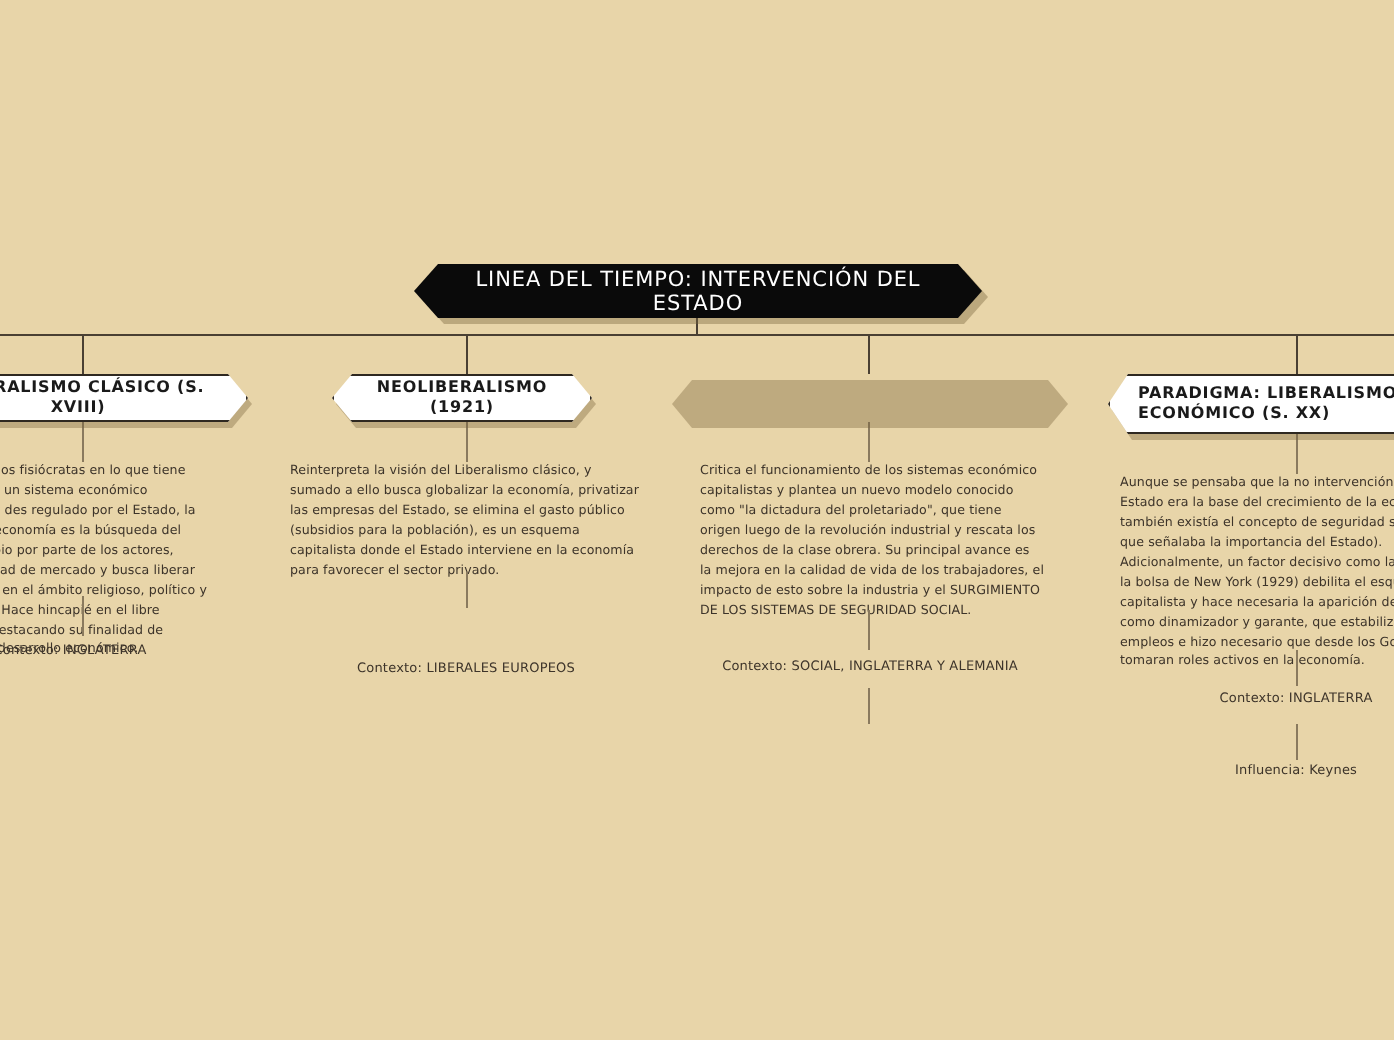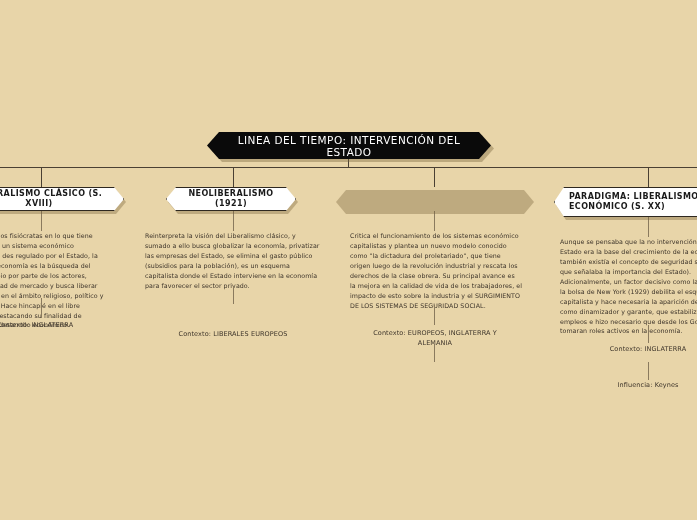--- a/index.html
+++ b/index.html
@@ -181,21 +181,21 @@
   </div>
   <div class="vlink" style="left:233px; top:211px; height:20px;"></div>
   <div class="body-text" style="left:145px; top:231px; width:175px;">Reinterpreta la visión del Liberalismo clásico, y sumado a ello busca globalizar la economía, privatizar las empresas del Estado, se elimina el gasto público (subsidios para la población), es un esquema capitalista donde el Estado interviene en la economía para favorecer el sector privado.</div>
   <div class="vlink" style="left:233px; top:286px; height:18px;"></div>
   <div class="ctx-text" style="left:158px; top:305px; width:150px; text-align:center;margin-top:25px;">Contexto: LIBERALES EUROPEOS</div>
 
   <div class="node-shadow" style="left:336px; top:190px; width:198px;"></div>
   <div class="vlink" style="left:434px; top:211px; height:20px;"></div>
   <div class="body-text" style="left:350px; top:231px; width:172px;">Critica el funcionamiento de los sistemas económico capitalistas y plantea un nuevo modelo conocido como "la dictadura del proletariado", que tiene origen luego de la revolución industrial y rescata los derechos de la clase obrera. Su principal avance es la mejora en la calidad de vida de los trabajadores, el impacto de esto sobre la industria y el SURGIMIENTO DE LOS SISTEMAS DE SEGURIDAD SOCIAL.</div>
   <div class="vlink" style="left:434px; top:305px; height:20px;"></div>
-  <div class="ctx-text" style="left:359px; top:329px; width:152px; text-align:center;">Contexto: EUROPEOS, INGLATERRA Y ALEMANIA</div>
+  <div class="ctx-text" style="left:359px; top:329px; width:152px; text-align:center;">Contexto: SOCIAL, INGLATERRA Y ALEMANIA</div>
   <div class="vlink" style="left:434px; top:344px; height:18px;"></div>
 
   <div class="node-shadow tall" style="left:556px; top:190px; width:190px;"></div>
   <div class="node tall" style="left:554px; top:187px; width:190px; justify-content:flex-start; text-align:left; padding-left:14px;">
     <span>PARADIGMA: LIBERALISMO ECONÓMICO (S. XX)</span>
   </div>
   <div class="vlink" style="left:648px; top:217px; height:20px;"></div>
   <div class="body-text" style="left:560px; top:237px; width:172px;">Aunque se pensaba que la no intervención del Estado era la base del crecimiento de la economía, también existía el concepto de seguridad social (el que señalaba la importancia del Estado). Adicionalmente, un factor decisivo como la caída de la bolsa de New York (1929) debilita el esquema capitalista y hace necesaria la aparición del Estado como dinamizador y garante, que estabilizara los empleos e hizo necesario que desde los Gobiernos tomaran roles activos en la economía.</div>
   <div class="vlink" style="left:648px; top:325px; height:18px;"></div>
   <div class="ctx-text" style="left:573px; top:345px; width:150px; text-align:center;">Contexto: INGLATERRA</div>

